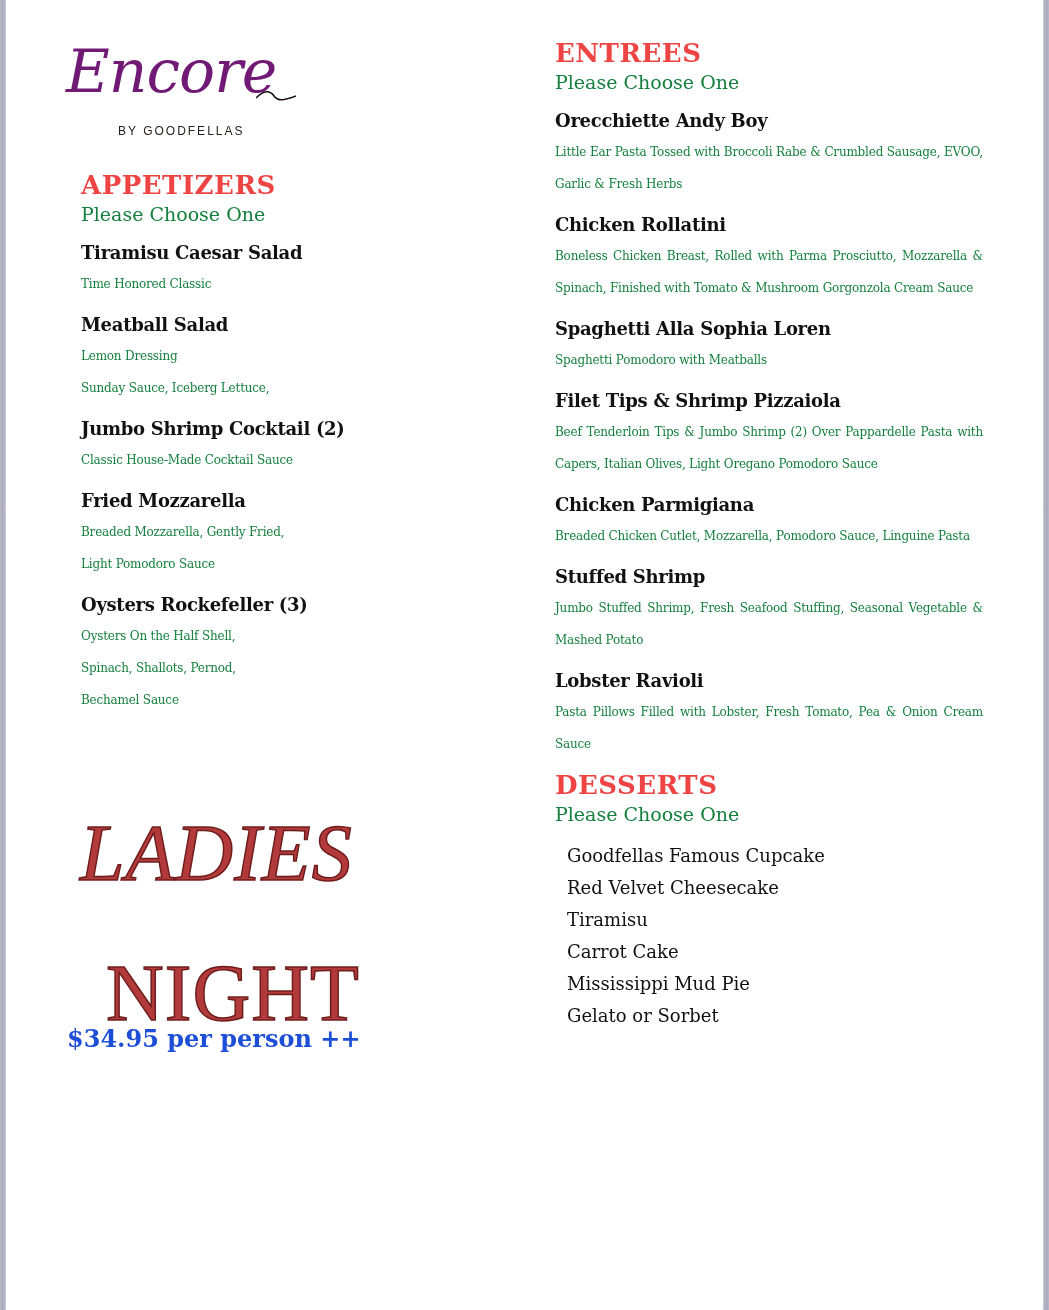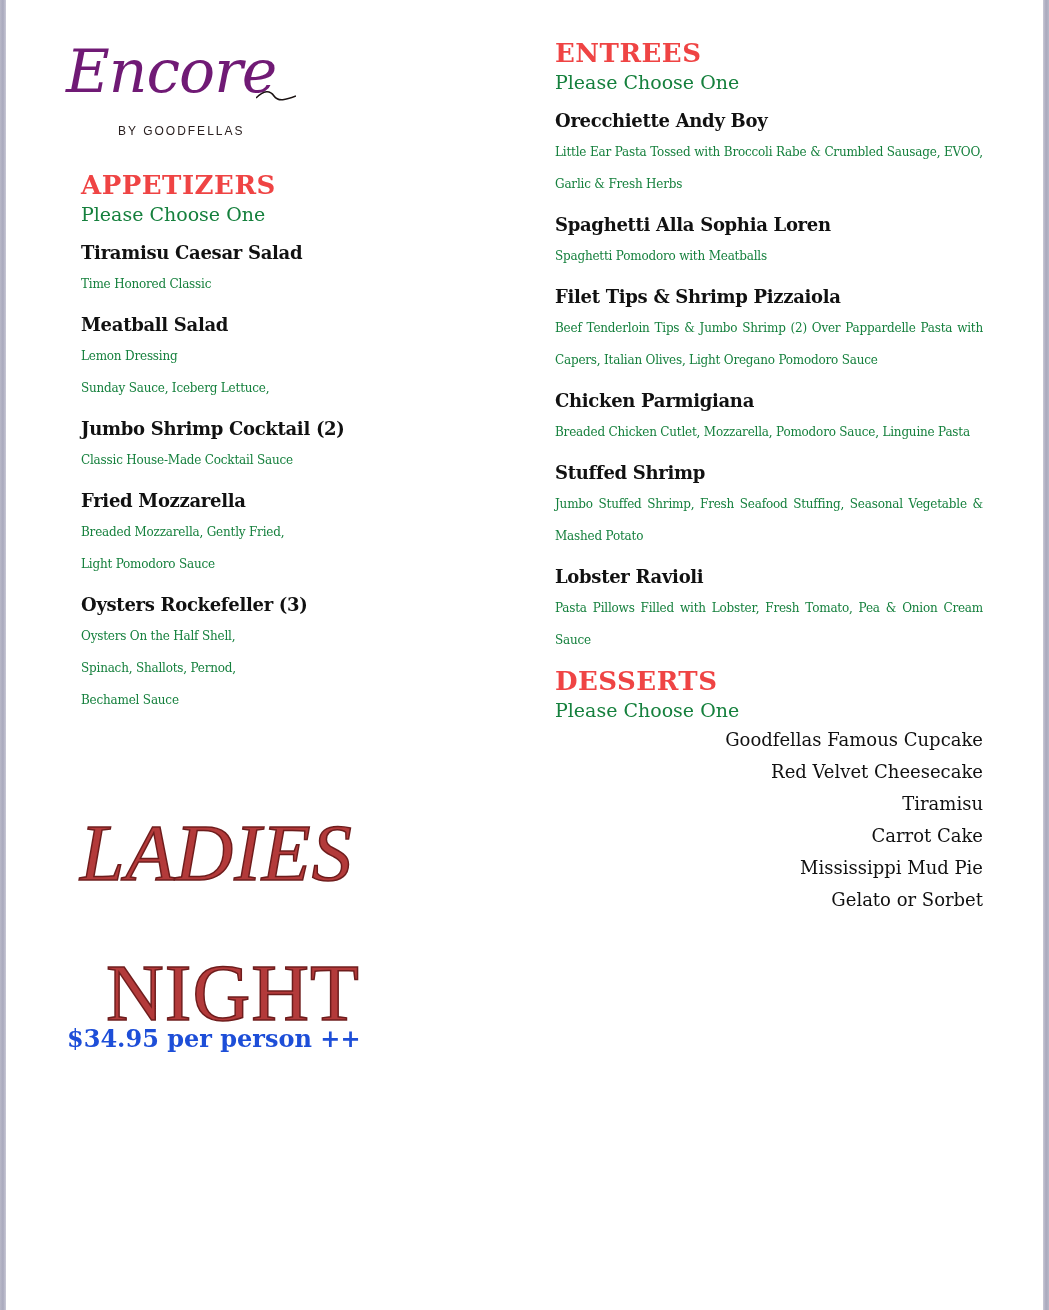--- a/index.html
+++ b/index.html
@@ -45,21 +45,21 @@
       font-family: "DejaVu Serif", serif; font-weight: bold; font-size: 18px; line-height: 30px;
       color: #111; letter-spacing: -0.3px;
     }
     .item-desc {
       font-family: "DejaVu Serif", serif; font-size: 12px; line-height: 32px;
       color: #15803d; text-align: justify; letter-spacing: -0.2px;
     }
     .col-right .item-desc { text-align-last: left; }
     .desc-line { display: block; }
 
-    .dessert-list { margin: 0; padding: 0; list-style: none; text-align: right; }
+    .dessert-list { margin: 12px; padding: 0; list-style: none; }
     .dessert-list li {
       font-family: "DejaVu Serif", serif; font-size: 18px; line-height: 32px; color: #111;
     }
 
     .promo {
       position: absolute; left: 80px; top: 806px; width: 310px;
       font-family: "Liberation Serif", "DejaVu Serif", serif;
       font-size: 80px; line-height: 95px; color: #b33a3a;
       -webkit-text-stroke: 1.5px #6e1c1c; letter-spacing: 1px;
     }
@@ -133,20 +133,24 @@
 
 <div class="col col-right">
   <h2 class="section-title">ENTREES</h2>
   <div class="section-sub">Please Choose One</div>
 
   <div class="item">
     <div class="item-name">Orecchiette Andy Boy</div>
     <div class="item-desc">Little Ear Pasta Tossed with Broccoli Rabe &amp; Crumbled Sausage, EVOO, Garlic &amp; Fresh Herbs</div>
   </div>
   <div class="item">
+    <div class="item-name">Chicken Rollatini</div>
+    <div class="item-desc">Boneless Chicken Breast, Rolled with Parma Prosciutto, Mozzarella &amp; Spinach, Finished with Tomato &amp; Mushroom Gorgonzola Cream Sauce</div>
+  </div>
+  <div class="item">
     <div class="item-name">Spaghetti Alla Sophia Loren</div>
     <div class="item-desc">Spaghetti Pomodoro with Meatballs</div>
   </div>
   <div class="item">
     <div class="item-name">Filet Tips &amp; Shrimp Pizzaiola</div>
     <div class="item-desc">Beef Tenderloin Tips &amp; Jumbo Shrimp (2) Over Pappardelle Pasta with Capers, Italian Olives, Light Oregano Pomodoro Sauce</div>
   </div>
   <div class="item">
     <div class="item-name">Chicken Parmigiana</div>
     <div class="item-desc">Breaded Chicken Cutlet, Mozzarella, Pomodoro Sauce, Linguine Pasta</div>

